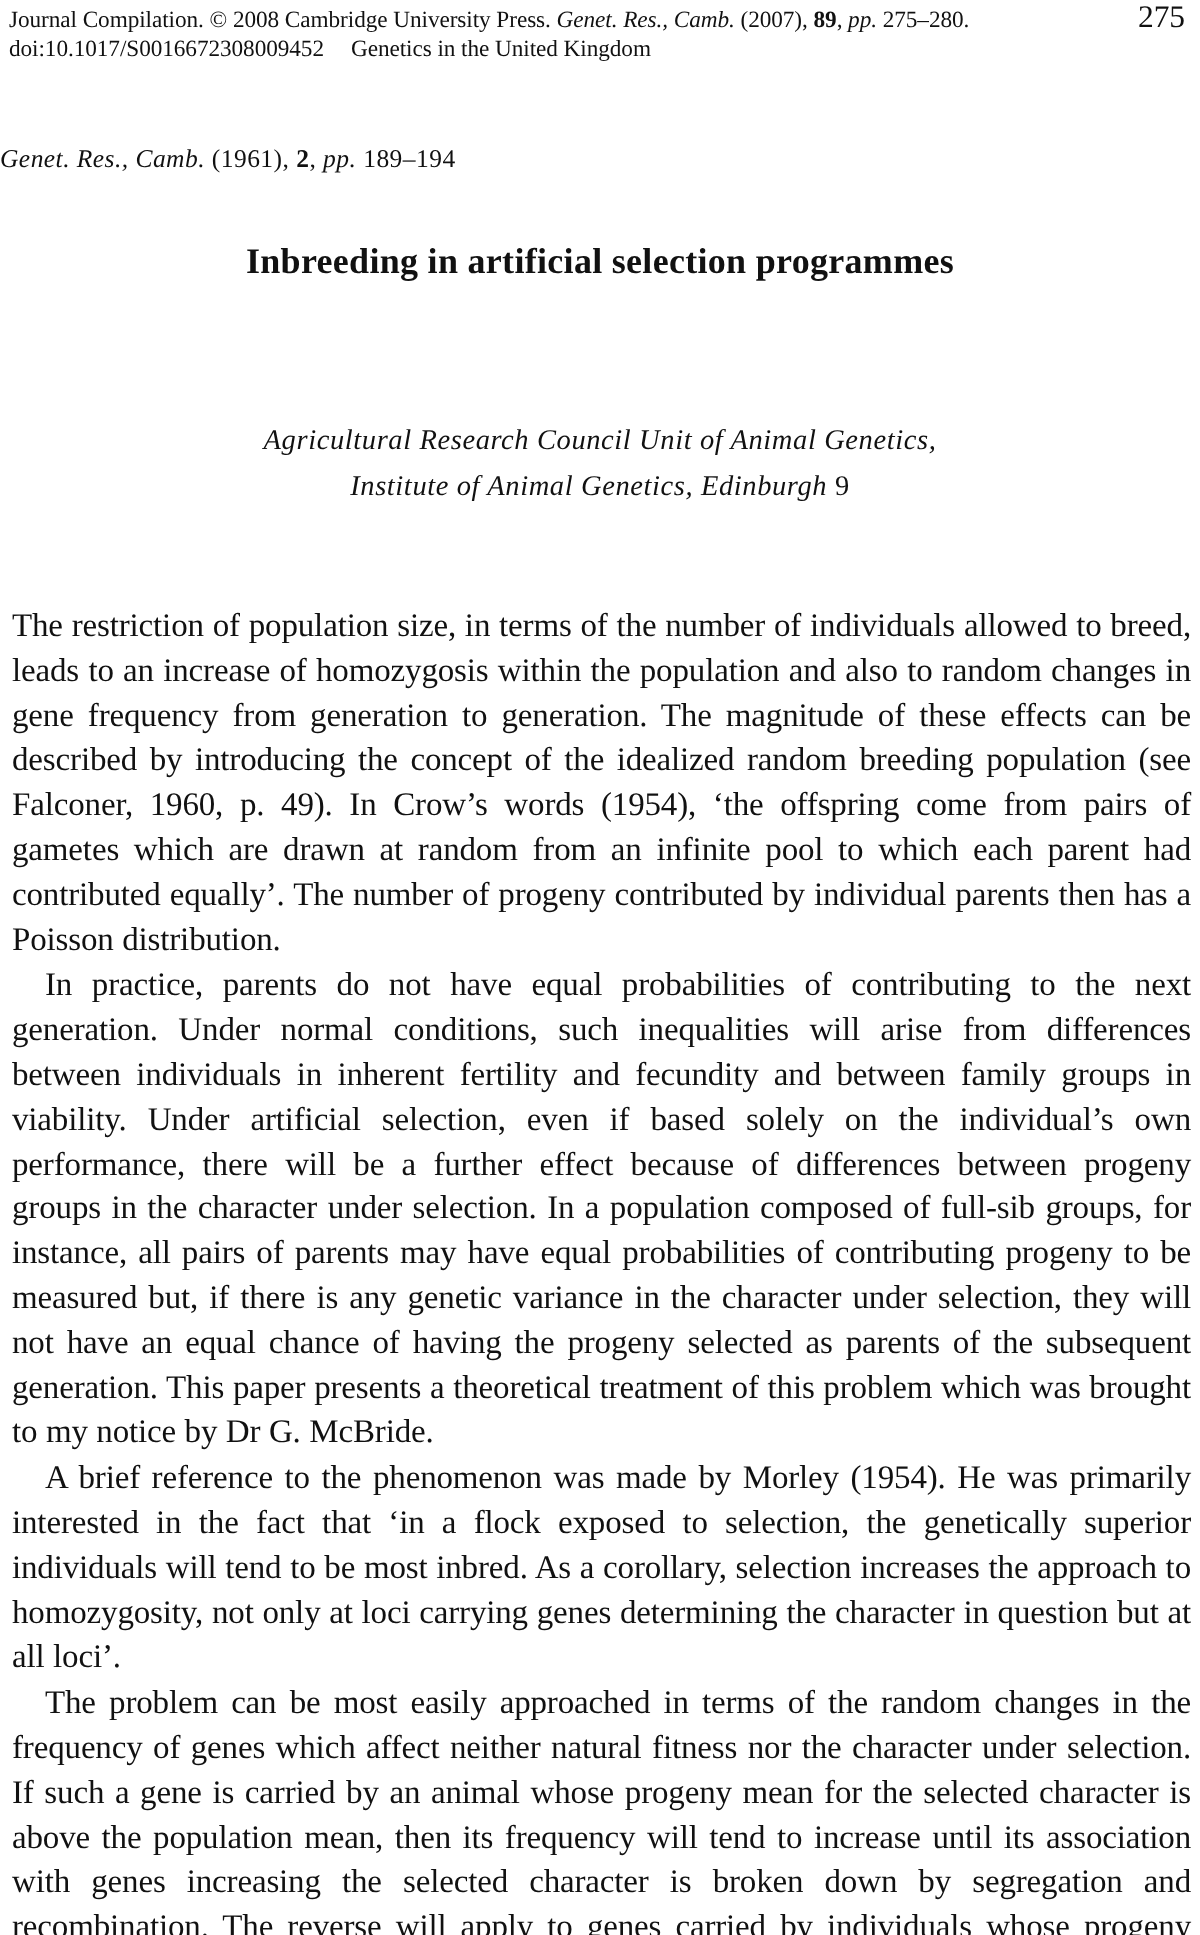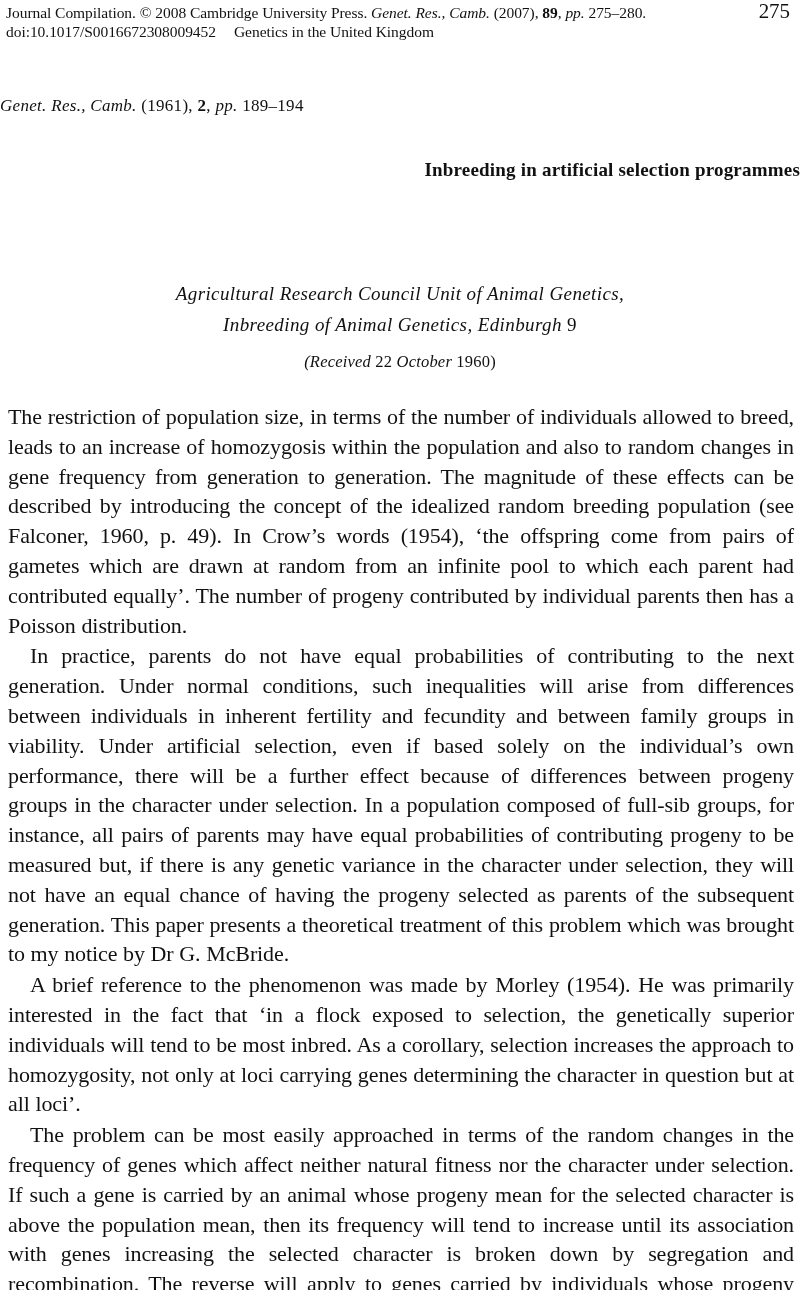--- a/index.html
+++ b/index.html
@@ -70,22 +70,22 @@
     letter-spacing: 0.3px;
   }
   .art-ref .bd { font-style: normal; font-weight: bold; }
   .art-ref .rm { font-style: normal; }
 
   .art-title {
     position: absolute;
     left: 0;
     right: 0;
     top: 146px;
-    text-align: right;
-    font-size: 19px;
+    text-align: center;
+    font-size: 24px;
     font-weight: bold;
     letter-spacing: 0.2px;
   }
 
   .art-author {
     position: absolute;
     left: 0;
     right: 0;
     top: 212px;
     text-align: center;
@@ -170,31 +170,25 @@
     <span>pp.</span>
     <span class="rm">189–194</span>
   </div>
 
   <h1 class="art-title">Inbreeding in artificial selection programmes</h1>
 
 
   <div class="art-affil">
     <div>Agricultural Research Council Unit of Animal Genetics,</div>
     <div>
-      <span>Inbreeding of Animal Genetics, Edinburgh</span>
+      <span>Institute of Animal Genetics, Edinburgh</span>
       <span class="rm">9</span>
     </div>
   </div>
 
-  <div class="art-received">
-    <span>(Received</span>
-    <span class="rm">22</span>
-    <span>October</span>
-    <span class="rm">1960)</span>
-  </div>
 
   <div class="body-text">
     <p class="para">The restriction of population size, in terms of the number of individuals allowed to breed, leads to an increase of homozygosis within the population and also to random changes in gene frequency from generation to generation.  The magnitude of these effects can be described by introducing the concept of the idealized random breeding population (see Falconer, 1960, p. 49).  In Crow’s words (1954), ‘the offspring come from pairs of gametes which are drawn at random from an infinite pool to which each parent had contributed equally’.  The number of progeny contributed by individual parents then has a Poisson distribution.</p>
     <p class="para indent">In practice, parents do not have equal probabilities of contributing to the next generation.  Under normal conditions, such inequalities will arise from differences between individuals in inherent fertility and fecundity and between family groups in viability.  Under artificial selection, even if based solely on the individual’s own performance, there will be a further effect because of differences between progeny groups in the character under selection.  In a population composed of full-sib groups, for instance, all pairs of parents may have equal probabilities of contributing progeny to be measured but, if there is any genetic variance in the character under selection, they will not have an equal chance of having the progeny selected as parents of the subsequent generation.  This paper presents a theoretical treatment of this problem which was brought to my notice by Dr G. McBride.</p>
     <p class="para indent">A brief reference to the phenomenon was made by Morley (1954).  He was primarily interested in the fact that ‘in a flock exposed to selection, the genetically superior individuals will tend to be most inbred.  As a corollary, selection increases the approach to homozygosity, not only at loci carrying genes determining the character in question but at all loci’.</p>
     <p class="para indent">The problem can be most easily approached in terms of the random changes in the frequency of genes which affect neither natural fitness nor the character under selection.  If such a gene is carried by an animal whose progeny mean for the selected character is above the population mean, then its frequency will tend to increase until its association with genes increasing the selected character is broken down by segregation and recombination.  The reverse will apply to genes carried by individuals whose progeny mean is below the population mean for the selected character.  As a consequence, the random changes in the frequency of such genes</p>
   </div>
 
 </div>
 

